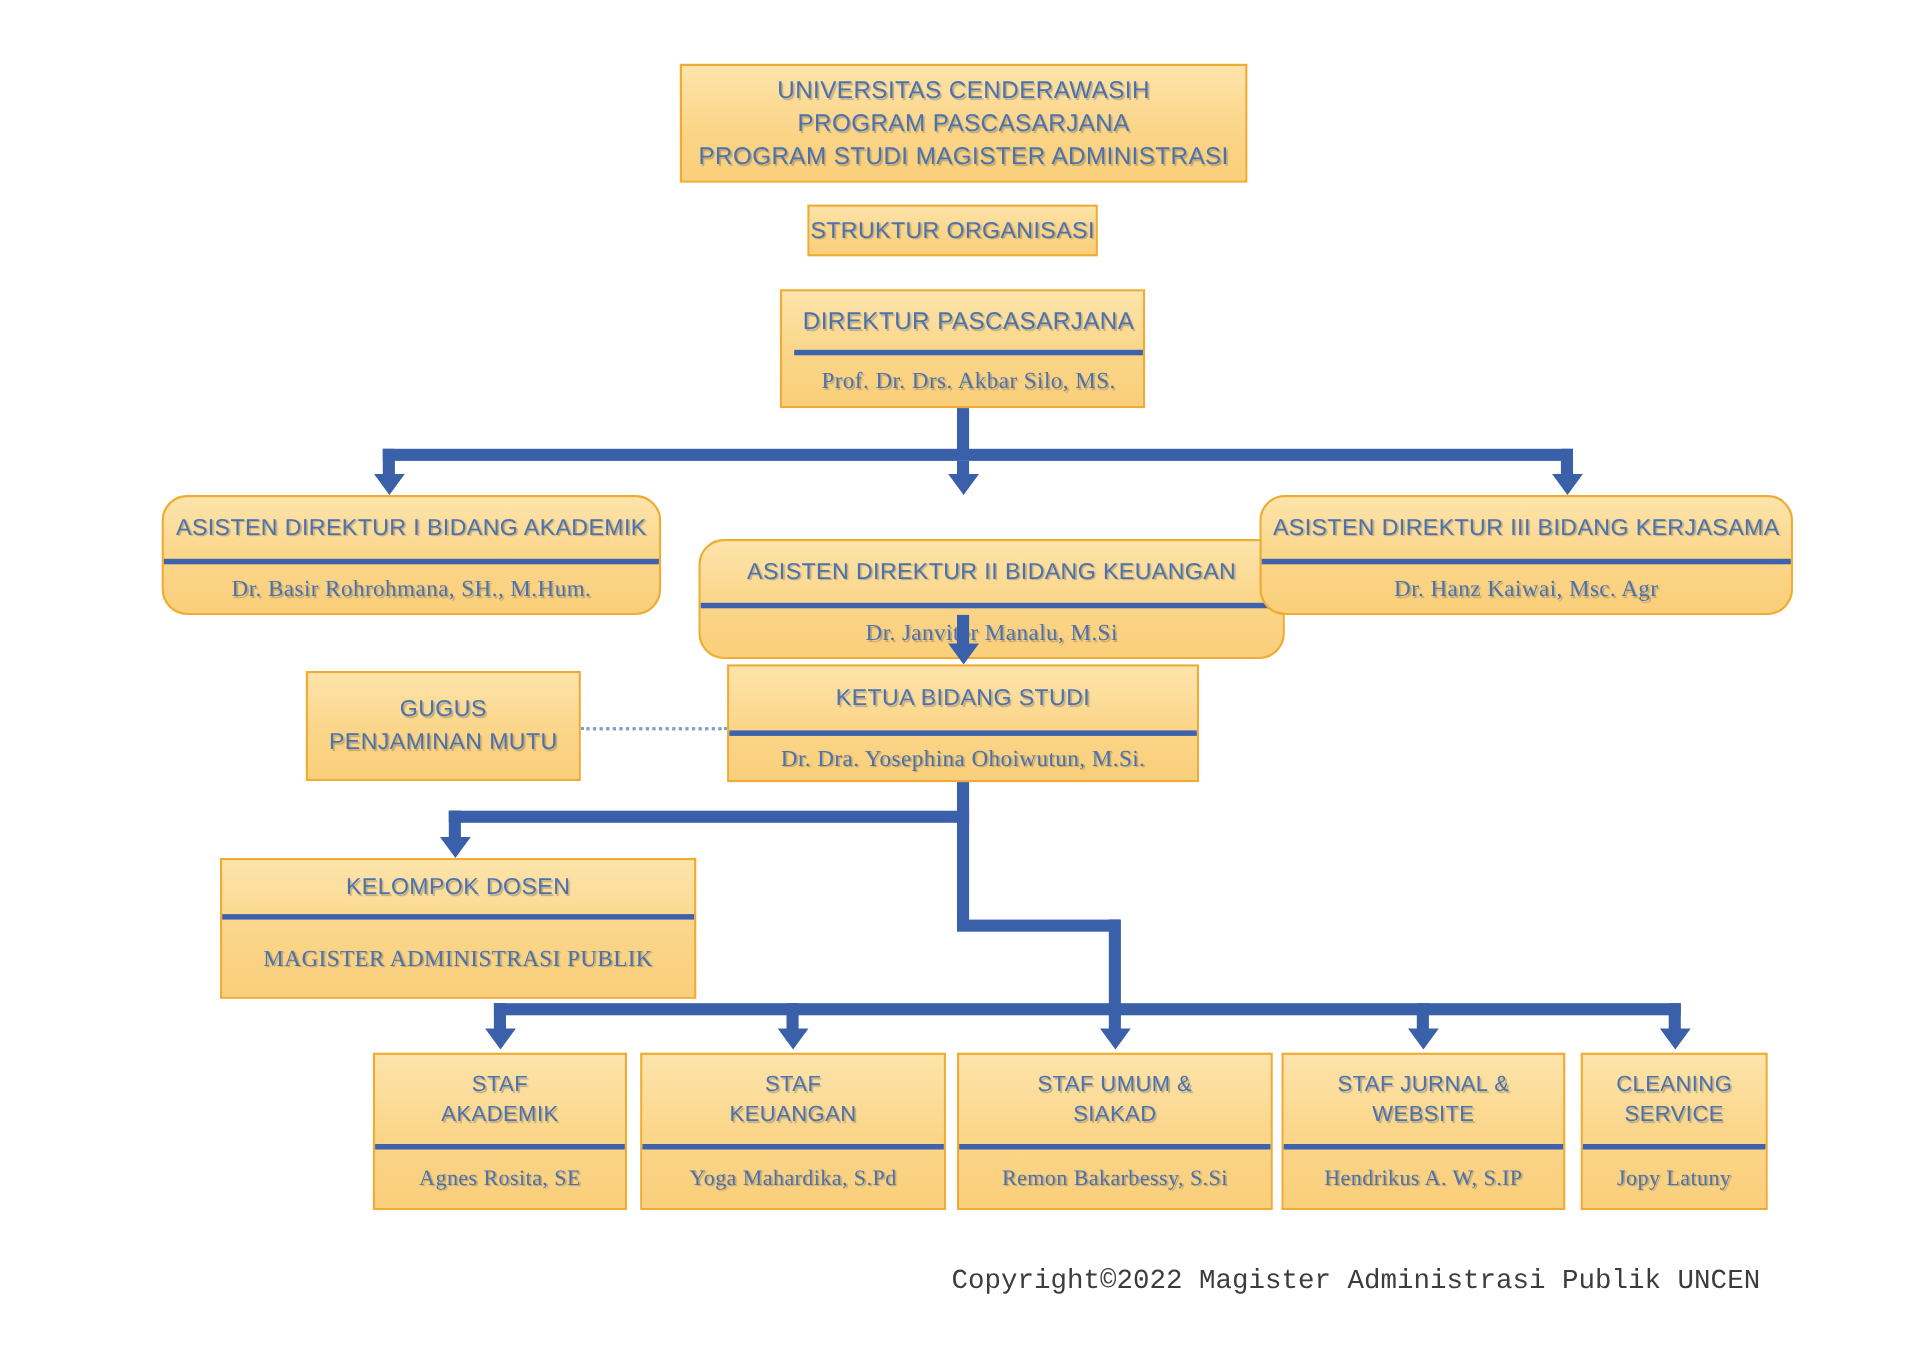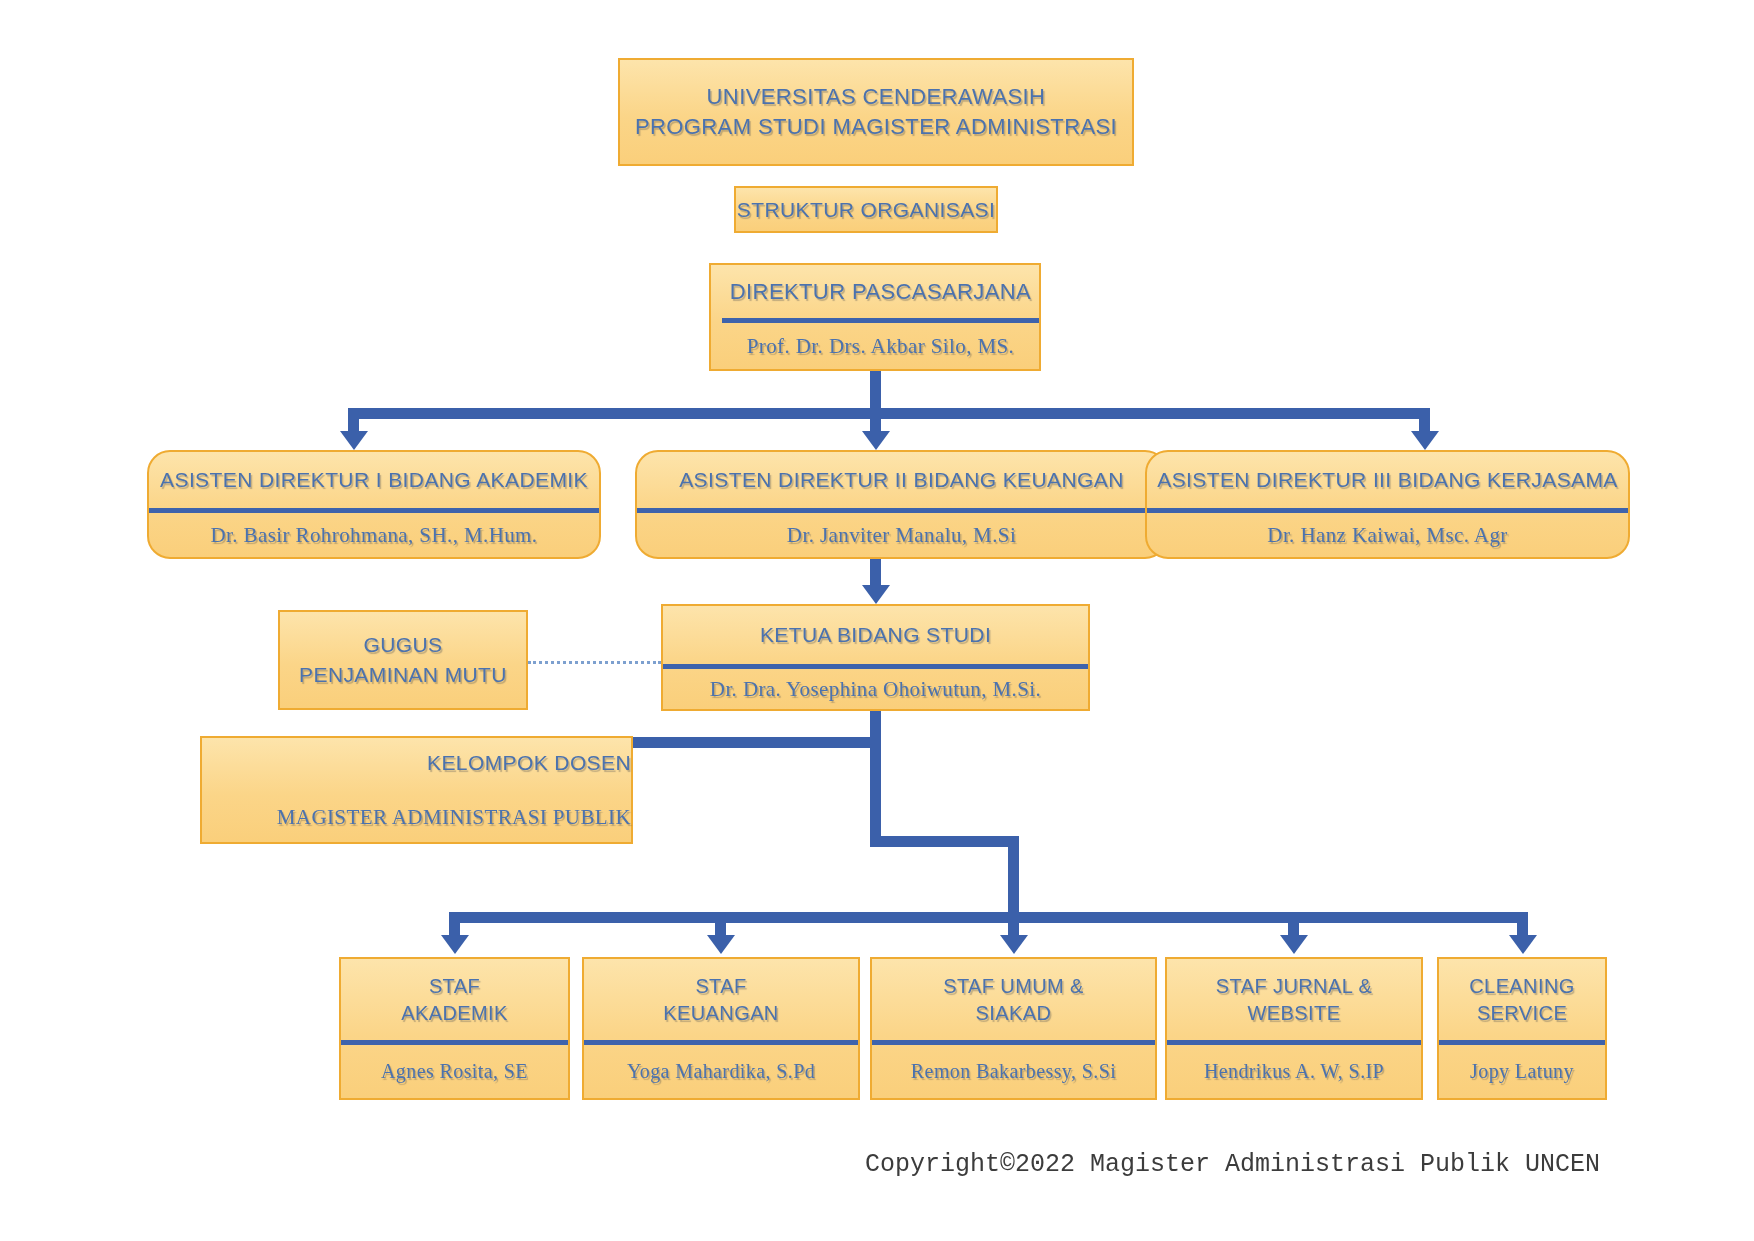--- a/index.html
+++ b/index.html
@@ -32,29 +32,29 @@
 
   #box-title    { left:618px; top:58px;  width:516px; height:108px; justify-content:center; font-size:22px; line-height:30px; }
   #box-subtitle { left:734px; top:186px; width:264px; height:47px;  justify-content:center; font-size:21px; }
 
   #box-direktur { left:709px; top:263px; width:332px; height:108px;padding-left:11px; }
   #box-direktur .title { height:53px; font-size:22px; }
 
   .asisten { top:450px; height:109px;border-radius:23px; }
   .asisten .title { height:56px; }
   #box-asisten1 { left:147px;  width:454px; }
-  #box-asisten2 { left:635px;  width:533px; }
+  #box-asisten2 { left:635px;  width:533px;margin-top:40px; }
   #box-asisten3 { left:1145px; width:485px; }
 
   #box-gugus { left:278px; top:610px; width:250px; height:100px; justify-content:center; font-size:21px; line-height:30px; }
 
   #box-ketua { left:661px; top:604px; width:429px; height:107px; }
   #box-ketua .title { height:58px; }
 
-  #box-kelompok { left:200px; top:736px; width:433px; height:108px;align-items:flex-end; }
+  #box-kelompok { left:200px; top:780px; width:433px; height:128px; }
   #box-kelompok .title { height:49px; }
 
   .staff { top:957px; height:143px; }
   .staff .title { height:81px; font-size:20px; line-height:27px; }
   .staff .name  { font-size:20px; }
   #box-staff1 { left:339px;  width:231px; }
   #box-staff2 { left:582px;  width:278px; }
   #box-staff3 { left:870px;  width:287px; }
   #box-staff4 { left:1165px; width:258px; }
   #box-staff5 { left:1437px; width:170px; }
@@ -109,20 +109,21 @@
     font-size:25px; color:#3c3c3c; letter-spacing:0px; white-space:nowrap;
   }
 </style>
 </head>
 <body>
 
 <div id="canvas">
 
   <div class="node" id="box-title">
     <span>UNIVERSITAS CENDERAWASIH</span>
+    <span>PROGRAM PASCASARJANA</span>
     <span>PROGRAM STUDI MAGISTER ADMINISTRASI</span>
   </div>
 
   <div class="node" id="box-subtitle">
     <span>STRUKTUR ORGANISASI</span>
   </div>
 
   <div class="node" id="box-direktur">
     <div class="title">DIREKTUR PASCASARJANA</div>
     <div class="divider"></div>

